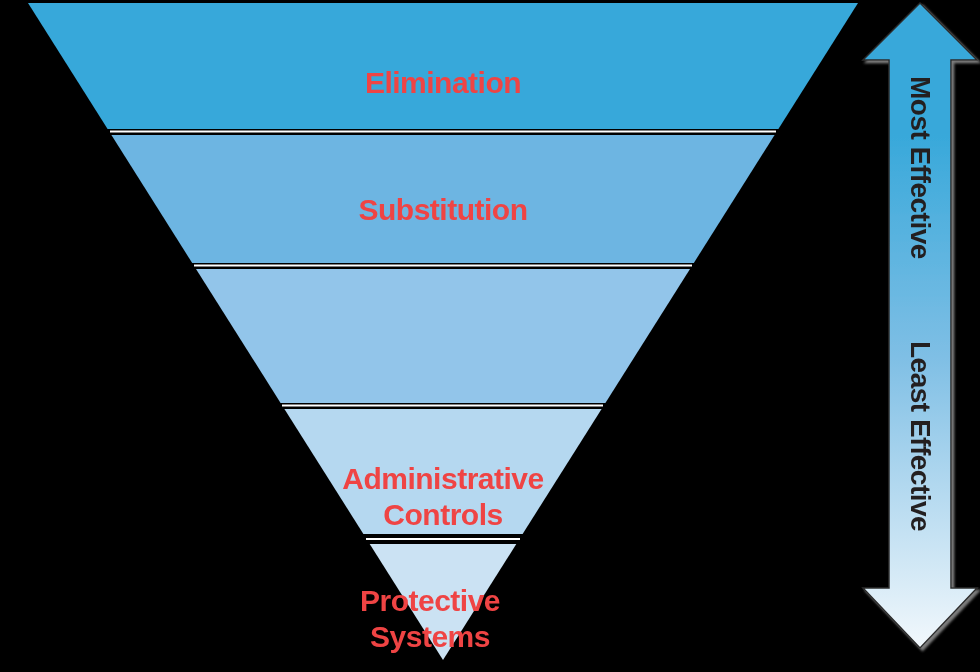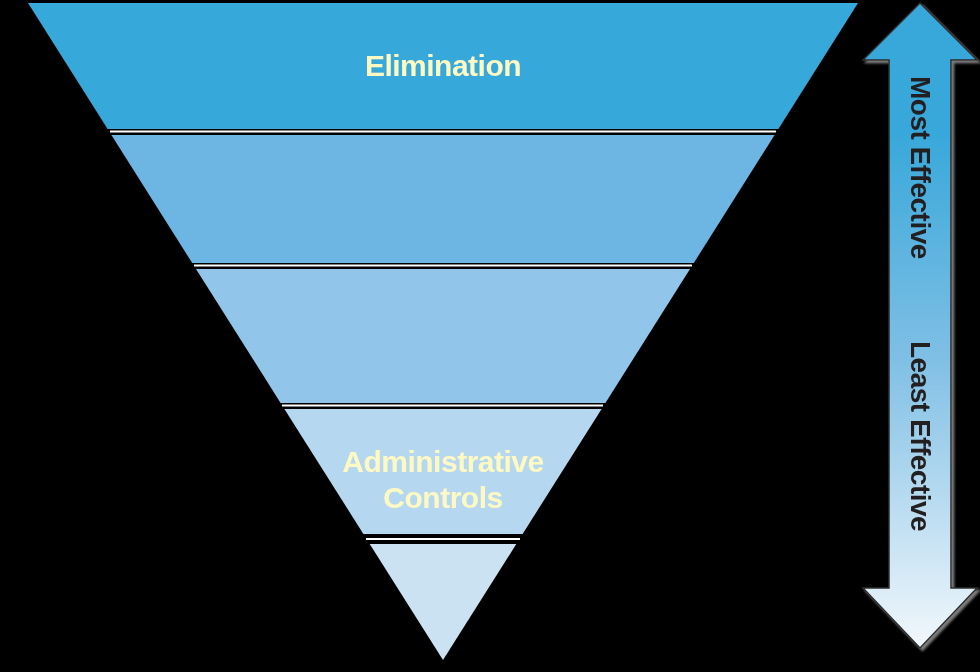--- a/index.html
+++ b/index.html
@@ -11,21 +11,22 @@
     font-family:"Liberation Sans","DejaVu Sans",sans-serif;
   }
   .diagram-svg{position:absolute;left:0;top:0;}
   .level-label{
     position:absolute;
     text-align:center;
     font-weight:700;
     font-size:30px;
     line-height:36px;
     letter-spacing:-0.5px;
-    color:#fef9c3;
+    color:#ef4444;
+    margin-top:17px;
   }
   .lbl-elimination{left:243px;top:48px;width:400px;}
   .lbl-substitution{left:243px;top:175px;width:400px;}
   .lbl-engineered{left:243px;top:317px;width:400px;}
   .lbl-administrative{left:293px;top:444px;width:300px;}
   .lbl-protective{left:320px;top:566px;width:220px;}
   .arrow-label{
     position:absolute;
     writing-mode:vertical-rl;
     text-orientation:mixed;
@@ -65,18 +66,20 @@
 
     <line x1="110" y1="131.5" x2="776" y2="131.5" stroke-width="2" stroke="#FFFFFF"></line>
     <line x1="194" y1="265.5" x2="692" y2="265.5" stroke-width="2" stroke="#FFFFFF"></line>
     <line x1="282" y1="405.5" x2="603" y2="405.5" stroke-width="2" stroke="#FFFFFF"></line>
     <line x1="366" y1="539" x2="520" y2="539" stroke-width="2" stroke="#FFFFFF"></line>
 
     <polygon fill="url(#arrowGrad)" filter="url(#arrowShadow)" stroke-width="1.5" stroke-linejoin="miter" points="920,3 977,60 951,60 951,588 977,588 920,648 863,588 889,588 889,60 863,60" stroke="#2B2B2B"></polygon>
   </svg>
 
   <div class="level-label lbl-elimination">Elimination</div>
+  <div class="level-label lbl-substitution">Substitution</div>
   <div class="level-label lbl-administrative">Administrative Controls</div>
+  <div class="level-label lbl-protective">Protective Systems</div>
 
   <div class="arrow-label arrow-label-most">Most Effective</div>
   <div class="arrow-label arrow-label-least">Least Effective</div>
 
 </div>
 
 </body></html>

